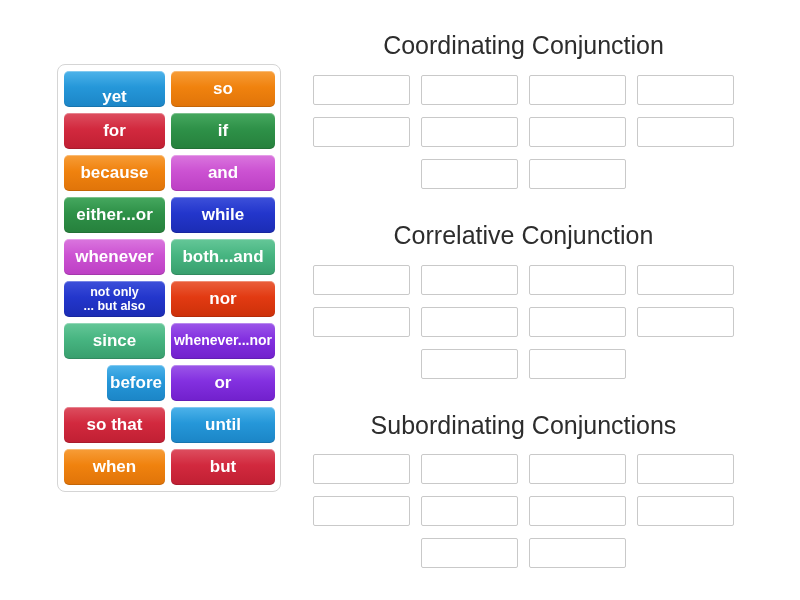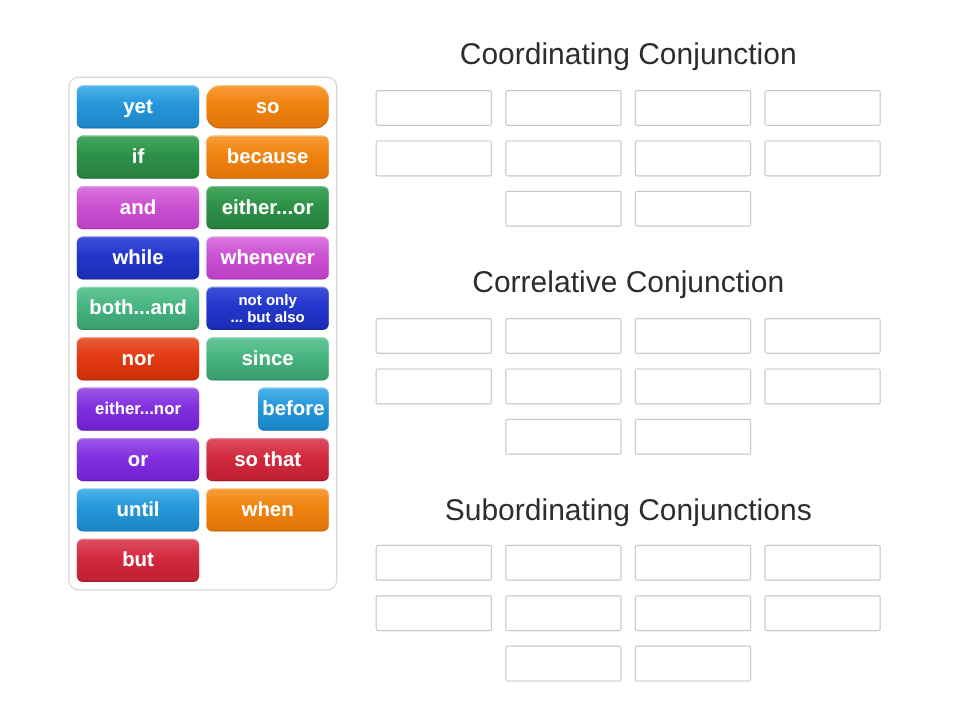--- a/index.html
+++ b/index.html
@@ -63,25 +63,28 @@
     background:#ffffff;
     border:1px solid #c9c9c9;
     border-radius:2px;
   }
 </style>
 </head>
 <body>
 
 <div class="stage">
   <div class="word-bank">
-      <div class="tile" style="background: linear-gradient(rgb(77, 179, 234) 0%, rgb(37, 151, 217) 45%, rgb(27, 133, 198) 100%);">
+      <div class="tile" style="background: linear-gradient(rgb(77, 179, 234) 0%, rgb(37, 151, 217) 45%, rgb(27, 133, 198) 100%); align-items: flex-end;">
         <span>yet</span>
       </div>
-      <div class="tile" style="background: linear-gradient(rgb(247, 157, 56) 0%, rgb(240, 130, 14) 45%, rgb(224, 116, 9) 100%); border-radius: 11px;">
+      <div class="tile" style="background: linear-gradient(rgb(247, 157, 56) 0%, rgb(240, 130, 14) 45%, rgb(224, 116, 9) 100%);">
         <span>so</span>
+      </div>
+      <div class="tile" style="background: linear-gradient(rgb(221, 79, 96) 0%, rgb(210, 41, 62) 45%, rgb(192, 31, 51) 100%);">
+        <span>for</span>
       </div>
       <div class="tile" style="background: linear-gradient(rgb(70, 168, 95) 0%, rgb(46, 145, 72) 45%, rgb(38, 128, 60) 100%);">
         <span>if</span>
       </div>
       <div class="tile" style="background: linear-gradient(rgb(247, 157, 56) 0%, rgb(240, 130, 14) 45%, rgb(224, 116, 9) 100%);">
         <span>because</span>
       </div>
       <div class="tile" style="background: linear-gradient(rgb(218, 118, 222) 0%, rgb(204, 82, 210) 45%, rgb(188, 63, 196) 100%);">
         <span>and</span>
       </div>
@@ -100,21 +103,21 @@
       <div class="tile sm" style="background: linear-gradient(rgb(61, 80, 218) 0%, rgb(35, 54, 204) 45%, rgb(27, 44, 180) 100%);">
         <span>not only<br>... but also</span>
       </div>
       <div class="tile" style="background: linear-gradient(rgb(234, 95, 59) 0%, rgb(226, 58, 18) 45%, rgb(204, 48, 9) 100%);">
         <span>nor</span>
       </div>
       <div class="tile" style="background: linear-gradient(rgb(101, 199, 152) 0%, rgb(71, 181, 129) 45%, rgb(56, 158, 109) 100%);">
         <span>since</span>
       </div>
       <div class="tile md" style="background: linear-gradient(rgb(156, 87, 232) 0%, rgb(131, 48, 224) 45%, rgb(113, 32, 204) 100%);">
-        <span>either...nor</span>
+        <span>whenever...nor</span>
       </div>
       <div class="tile" style="background: linear-gradient(rgb(77, 179, 234) 0%, rgb(37, 151, 217) 45%, rgb(27, 133, 198) 100%); margin-left: 43px;">
         <span>before</span>
       </div>
       <div class="tile" style="background: linear-gradient(rgb(156, 87, 232) 0%, rgb(131, 48, 224) 45%, rgb(113, 32, 204) 100%);">
         <span>or</span>
       </div>
       <div class="tile" style="background: linear-gradient(rgb(221, 79, 96) 0%, rgb(210, 41, 62) 45%, rgb(192, 31, 51) 100%);">
         <span>so that</span>
       </div>

